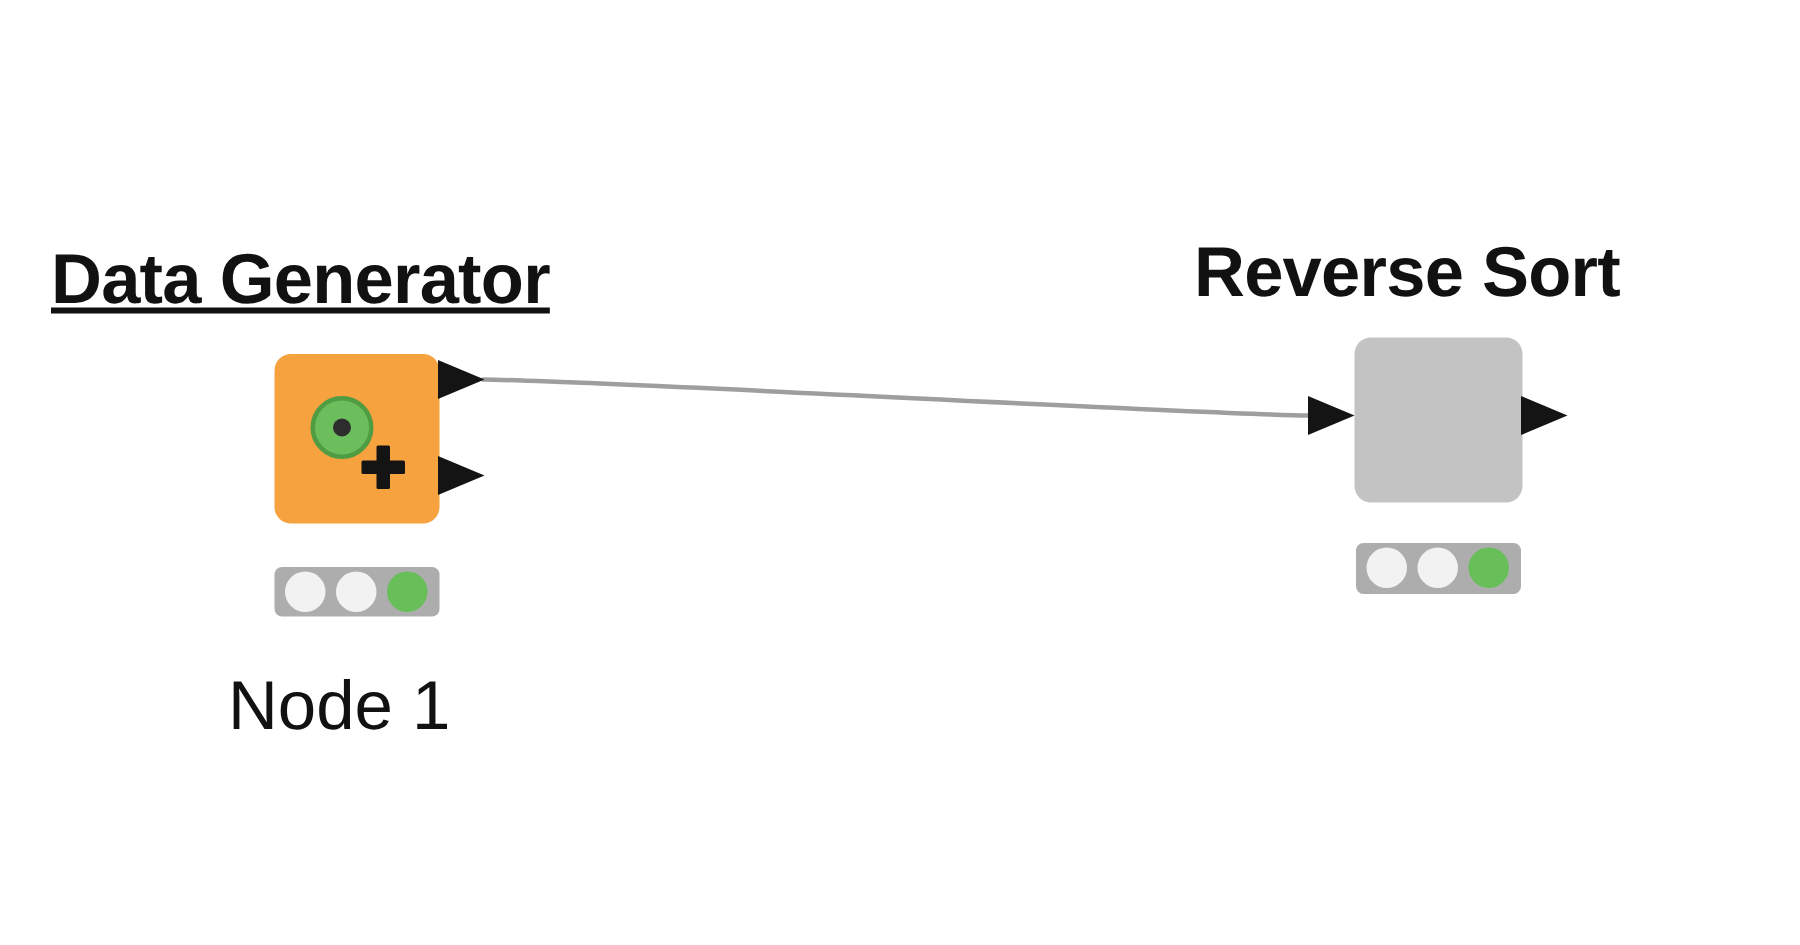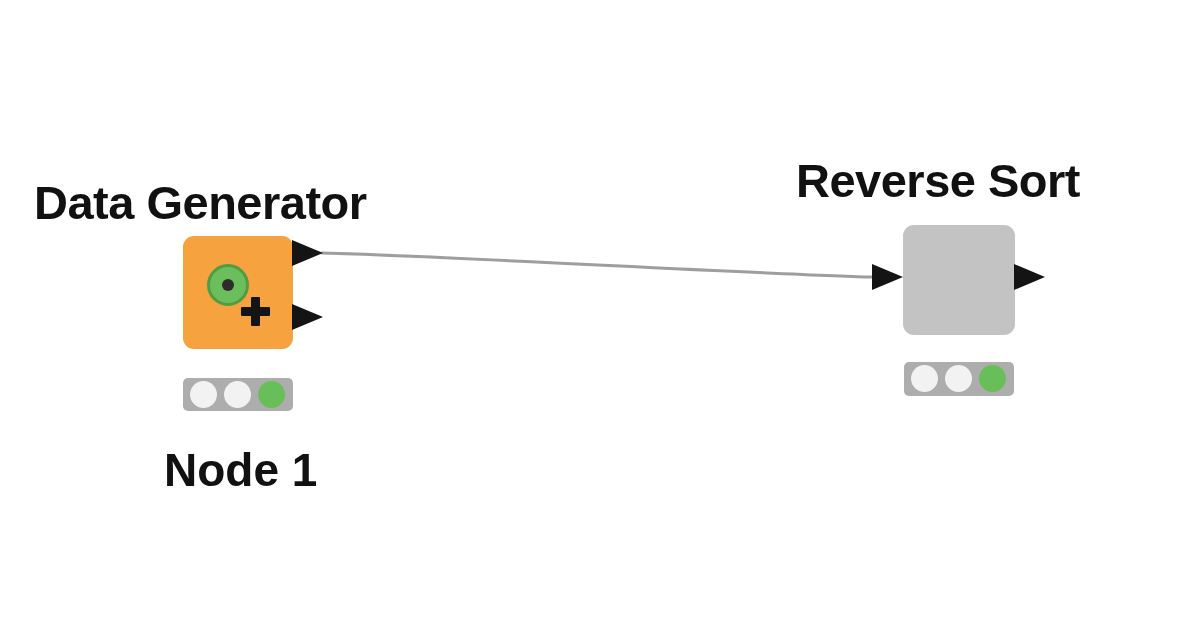--- a/index.html
+++ b/index.html
@@ -84,40 +84,40 @@
 </style>
 </head>
 <body>
 
 <div class="canvas" style="background-color: rgb(255, 255, 255); color: rgb(17, 17, 17);">
 
   <svg class="edges" viewBox="0 0 1200 630" xmlns="http://www.w3.org/2000/svg">
     <path d="M 322 253 C 402 254, 798 276, 872 277" fill="none" stroke-width="3" stroke-linecap="round" style="stroke: rgb(158, 158, 158);"></path>
   </svg>
 
-  <div class="node-title" style="left:34px; top:175px;">Data Generator</div>
+  <div class="node-title" style="left:34px; top:158px;text-decoration:underline;">Data Generator</div>
 
   <div class="node-body" style="left: 183px; top: 236px; width: 110px; height: 113px; background-color: rgb(245, 162, 63);">
 
     <span class="icon-donut" style="left: 24px; top: 28px; background-color: rgb(108, 190, 92); border-color: rgb(79, 156, 67);"></span>
     <span class="icon-dot" style="left: 39px; top: 43px; background-color: rgb(45, 45, 45);"></span>
     <span class="plus-bar plus-h" style="left: 58px; top: 71px; background-color: rgb(20, 20, 20);"></span>
     <span class="plus-bar plus-v" style="left: 68px; top: 61px; background-color: rgb(20, 20, 20);"></span>
   </div>
 
   <span class="port" style="left: 292px; top: 240px; border-left-color: rgb(20, 20, 20);"></span>
   <span class="port" style="left: 292px; top: 304px; border-left-color: rgb(20, 20, 20);"></span>
 
   <div class="traffic" style="left: 183px; top: 378px; width: 110px; height: 33px; background-color: rgb(173, 173, 173);">
     <span class="light l0" style="background-color: rgb(242, 242, 242);"></span>
     <span class="light l1" style="background-color: rgb(242, 242, 242);"></span>
     <span class="light l2" style="background-color: rgb(104, 190, 88);"></span>
   </div>
 
-  <div class="node-label" style="left:164px; top:443px;font-weight:bold;">Node 1</div>
+  <div class="node-label" style="left:152px; top:443px;">Node 1</div>
 
   <div class="node-title" style="left:796px; top:153px;">Reverse Sort</div>
 
   <div class="node-body" style="left: 903px; top: 225px; width: 112px; height: 110px; background-color: rgb(195, 195, 195);"></div>
 
   <span class="port" style="left: 872px; top: 264px; border-left-color: rgb(20, 20, 20);"></span>
   <span class="port" style="left: 1014px; top: 264px; border-left-color: rgb(20, 20, 20);"></span>
 
   <div class="traffic" style="left: 904px; top: 362px; width: 110px; height: 34px; background-color: rgb(173, 173, 173);">
     <span class="light l0" style="background-color: rgb(242, 242, 242);"></span>

